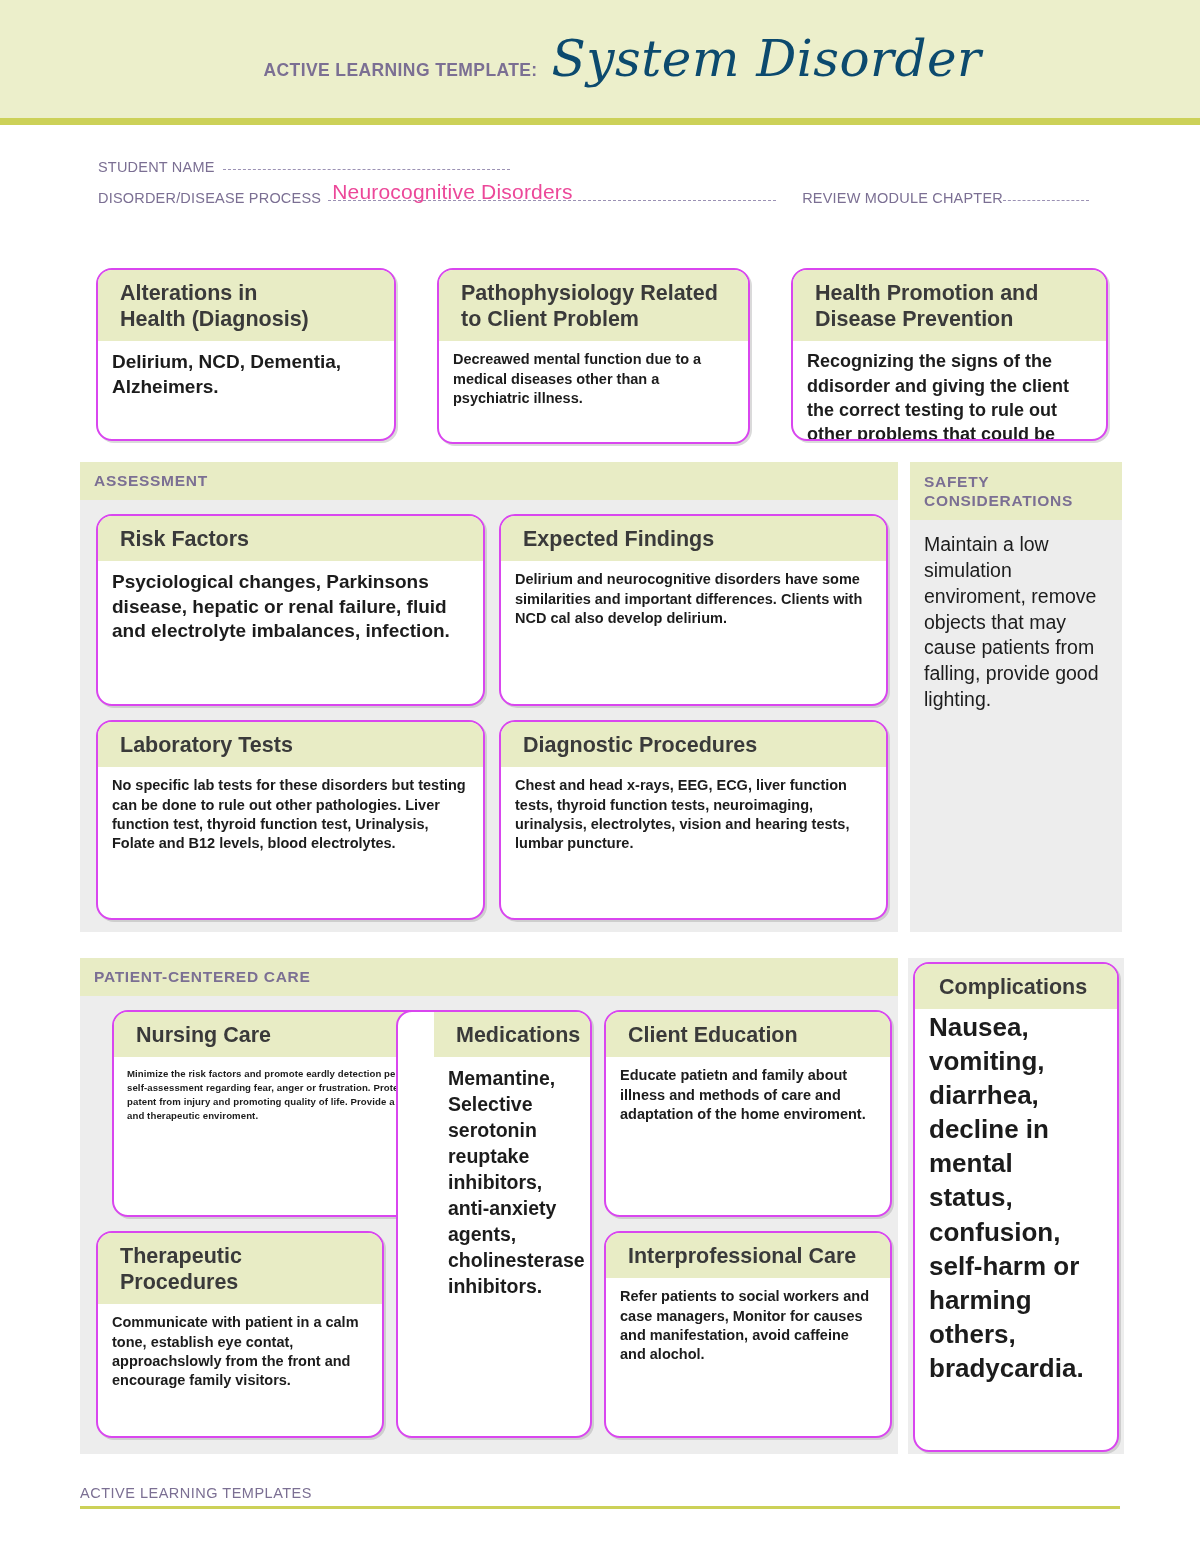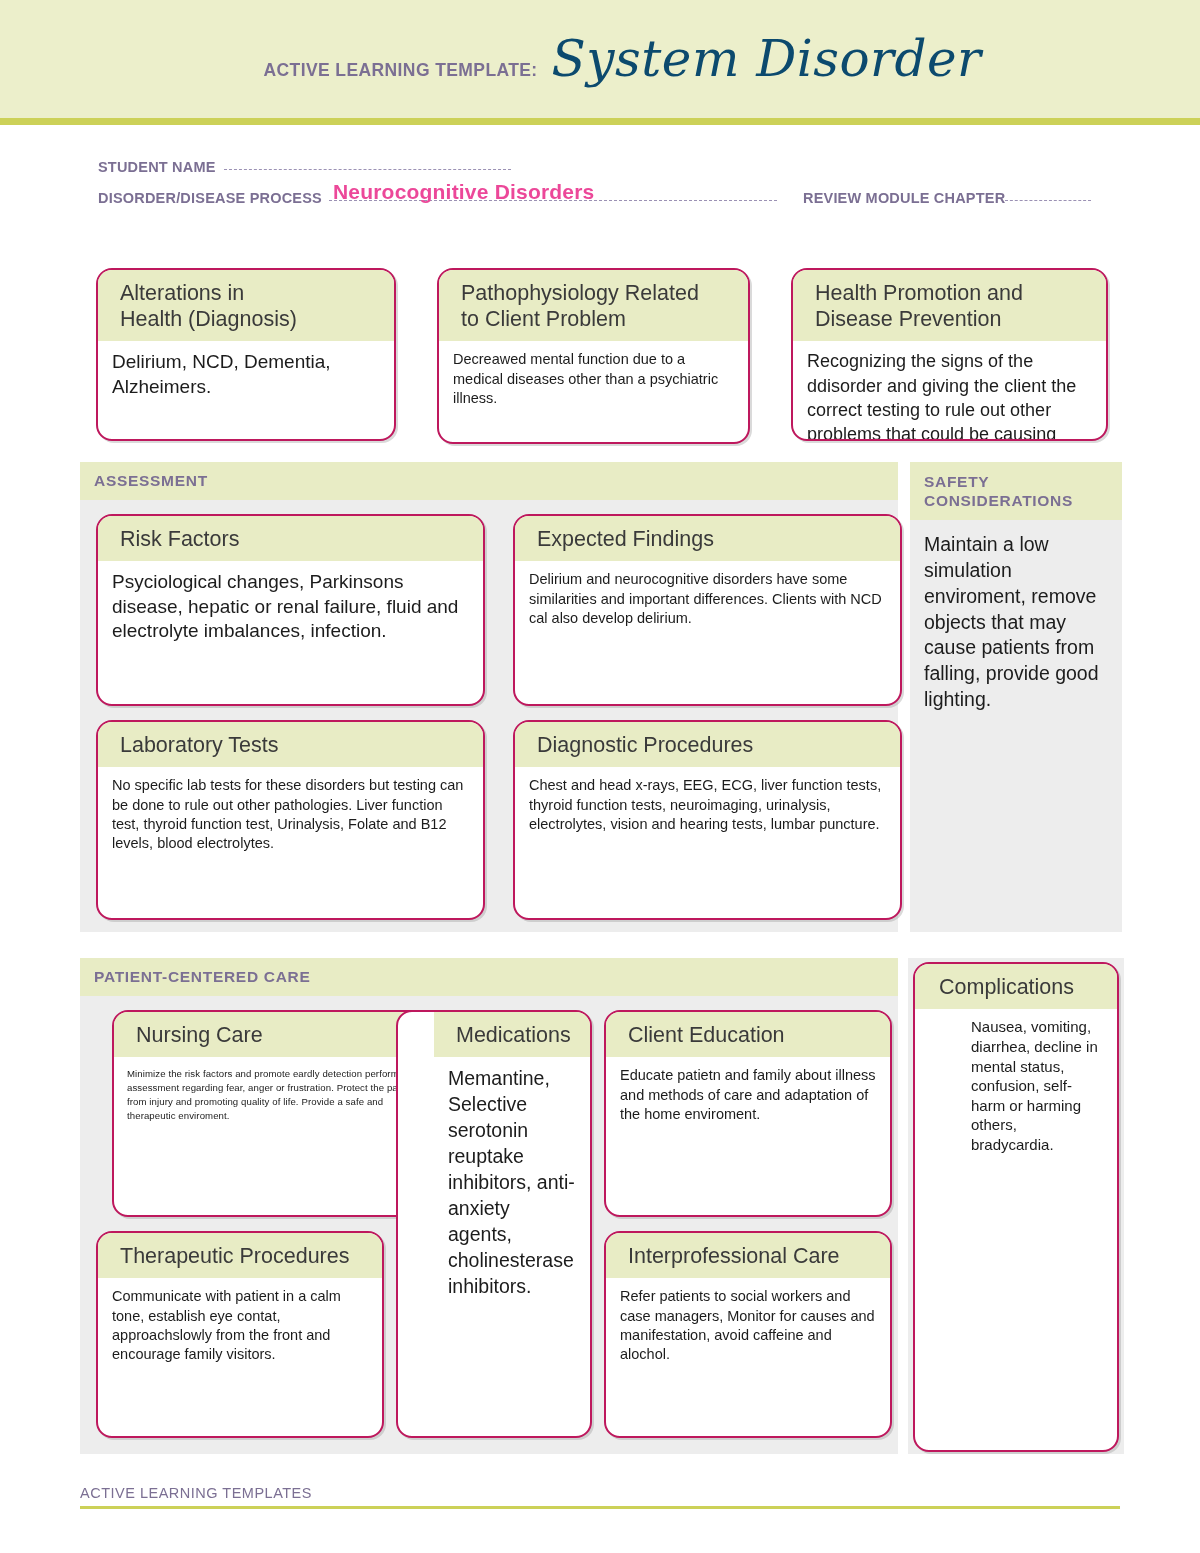--- a/index.html
+++ b/index.html
@@ -33,21 +33,21 @@
     font-family:"DejaVu Serif", serif;
     font-style:italic;
     font-size:50px;
     font-weight:400;
     color:#0c4a6e;
     letter-spacing:0.5px;
   }
   .header-rule { height:7px; background:#ccd158; }
 
   
-  .meta { padding:34px 0 0 98px;font-weight:bold; }
+  .meta { padding:34px 0 0 98px; }
   .meta-row { display:flex; align-items:baseline; color:#7b6f93; font-size:14.5px; letter-spacing:0.2px; }
   .meta-row + .meta-row { margin-top:15px; }
   .meta-label { white-space:nowrap; }
   .rule-line {
     border-bottom:1.4px dashed #9b91b4;
     display:inline-block;
     position:relative;
     top:-2px;
   }
   .filled-val {
@@ -63,24 +63,25 @@
   
   .top-row {
     position:absolute;
     left:96px; top:268px;
     width:1012px;
     display:flex;
     gap:41px;
   }
   .card {
     background:#ffffff;
-    border:2px solid #be185d;
+    border:2px solid #d946ef;
     border-radius:16px;
     overflow:hidden;
     box-shadow:2px 2px 0 rgba(150,150,150,0.35);
+    font-weight:bold;
   }
   .card-head {
     background:#e8ecc5;
     font-size:21.5px;
     color:#3a3a3a;
     padding:10px 16px 9px 22px;
     line-height:1.22;
   }
   .card-body {
     padding:9px 14px 14px 14px;
@@ -107,21 +108,21 @@
     font-size:15.5px;
     letter-spacing:0.7px;
     padding:10px 0 10px 14px;
   }
   #assessment-panel { left:80px; top:462px; width:818px; height:470px; }
   #pcc-panel { left:80px; top:958px; width:818px; height:496px; }
 
   .grid2 {
     display:grid;
     grid-template-columns:389px 389px;
-    gap:14px 28px;
+    gap:14px 14px;
     padding:14px 0 0 16px;
     border-radius:20px;
   }
   #risk-card     { width:389px; height:192px; }
   #expected-card { width:389px; height:192px; }
   #lab-card      { width:389px; height:200px; }
   #diag-card     { width:389px; height:200px; }
 
   
   .pcc-grid {
@@ -155,21 +156,21 @@
     left:908px; top:958px;
     width:216px; height:496px;
     background:#ededed;
     padding-top:4px;
   }
   #complications-card {
     width:206px; height:490px;
     margin-left:5px;
   }
   #complications-card .card-head { font-size:21.5px; padding-left:24px; }
-  #complications-card .card-body { font-size:15px; line-height:1.31; padding-top:8px;margin-left:42px; }
+  #complications-card .card-body { font-size:26px; line-height:1.31; padding-top:1px; }
 
   
   .footer {
     position:absolute;
     left:80px; bottom:44px;
     width:1040px;
   }
   .footer-text {
     color:#7b6f93;
     font-size:14.5px;

